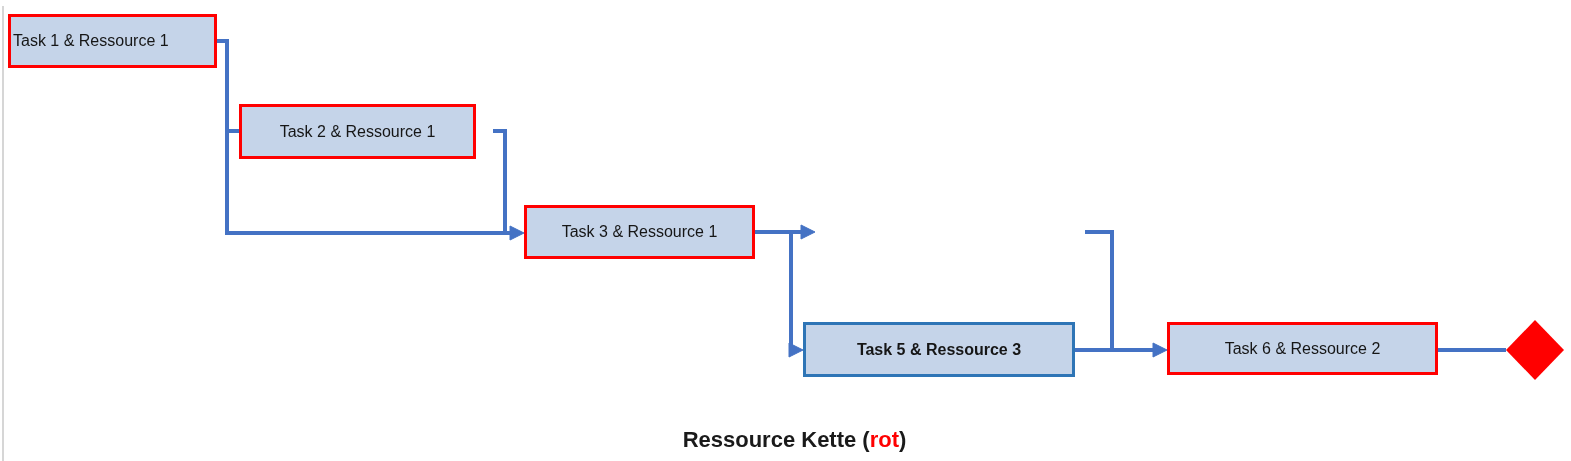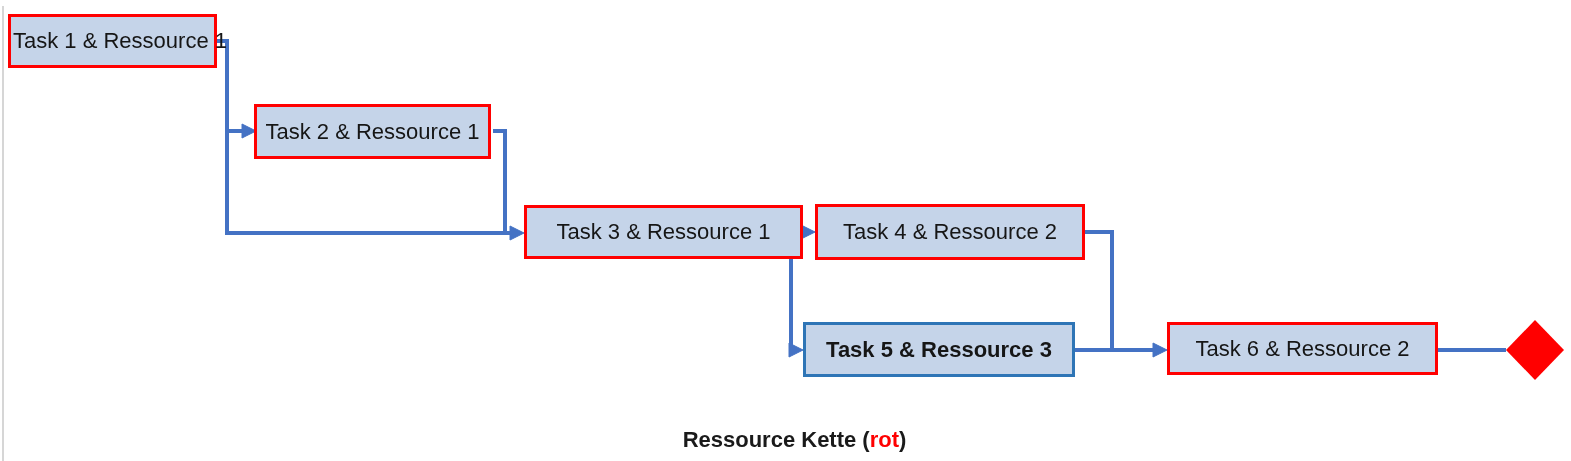--- a/index.html
+++ b/index.html
@@ -24,31 +24,31 @@
   }
   .node {
     position: absolute;
     z-index: 2;
     box-sizing: border-box;
     background: var(--node-fill, #C5D4E9);
     border: 3px solid var(--critical, #FF0000);
     display: flex;
     align-items: center;
     justify-content: center;
-    font-size: 22px;
+    font-size: 16px;
     line-height: 1;
     color: #161616;
     white-space: nowrap;
   }
   .node.alt {
     border-color: var(--alternate, #2E75B6);
   }
   #node-1 { left: 8px;    top: 14px;  width: 209px; height: 54px; justify-content: flex-start; padding-left: 2px; }
-  #node-2 { left: 254px;  top: 104px; width: 237px; height: 55px; }
-  #node-3 { left: 524px;  top: 205px; width: 279px; height: 54px; }
+  #node-2 { left: 239px;  top: 104px; width: 237px; height: 55px; }
+  #node-3 { left: 524px;  top: 205px; width: 231px; height: 54px; }
   #node-4 { left: 815px;  top: 204px; width: 270px; height: 56px; }
   #node-5 { left: 803px;  top: 322px; width: 272px; height: 55px; font-weight: bold; }
   #node-6 { left: 1167px; top: 322px; width: 271px; height: 53px; }
   #caption {
     position: absolute;
     left: 0;
     right: 0;
     top: 427px;
     z-index: 2;
     text-align: center;
@@ -96,21 +96,20 @@
       <polygon points="789,343 803,350 789,357"></polygon>
       <polygon points="1153,343 1167,350 1153,357"></polygon>
     </g>
 
     <polygon id="milestone" points="1535,320 1564,350 1535,380 1506,350" fill="#FF0000"></polygon>
   </svg>
 
   <div class="node" id="node-1">Task 1 &amp; Ressource 1</div>
   <div class="node" id="node-2">Task 2 &amp; Ressource 1</div>
   <div class="node" id="node-3">Task 3 &amp; Ressource 1</div>
-  <div class="node" id="node-4">Task 4 &amp; Ressource 2</div>
   <div class="node alt" id="node-5">Task 5 &amp; Ressource 3</div>
   <div class="node" id="node-6">Task 6 &amp; Ressource 2</div>
 
   <div id="caption">
     <span>Ressource Kette (</span><span class="hl">rot</span><span>)</span>
   </div>
 
 </div>
 
 </body></html>

